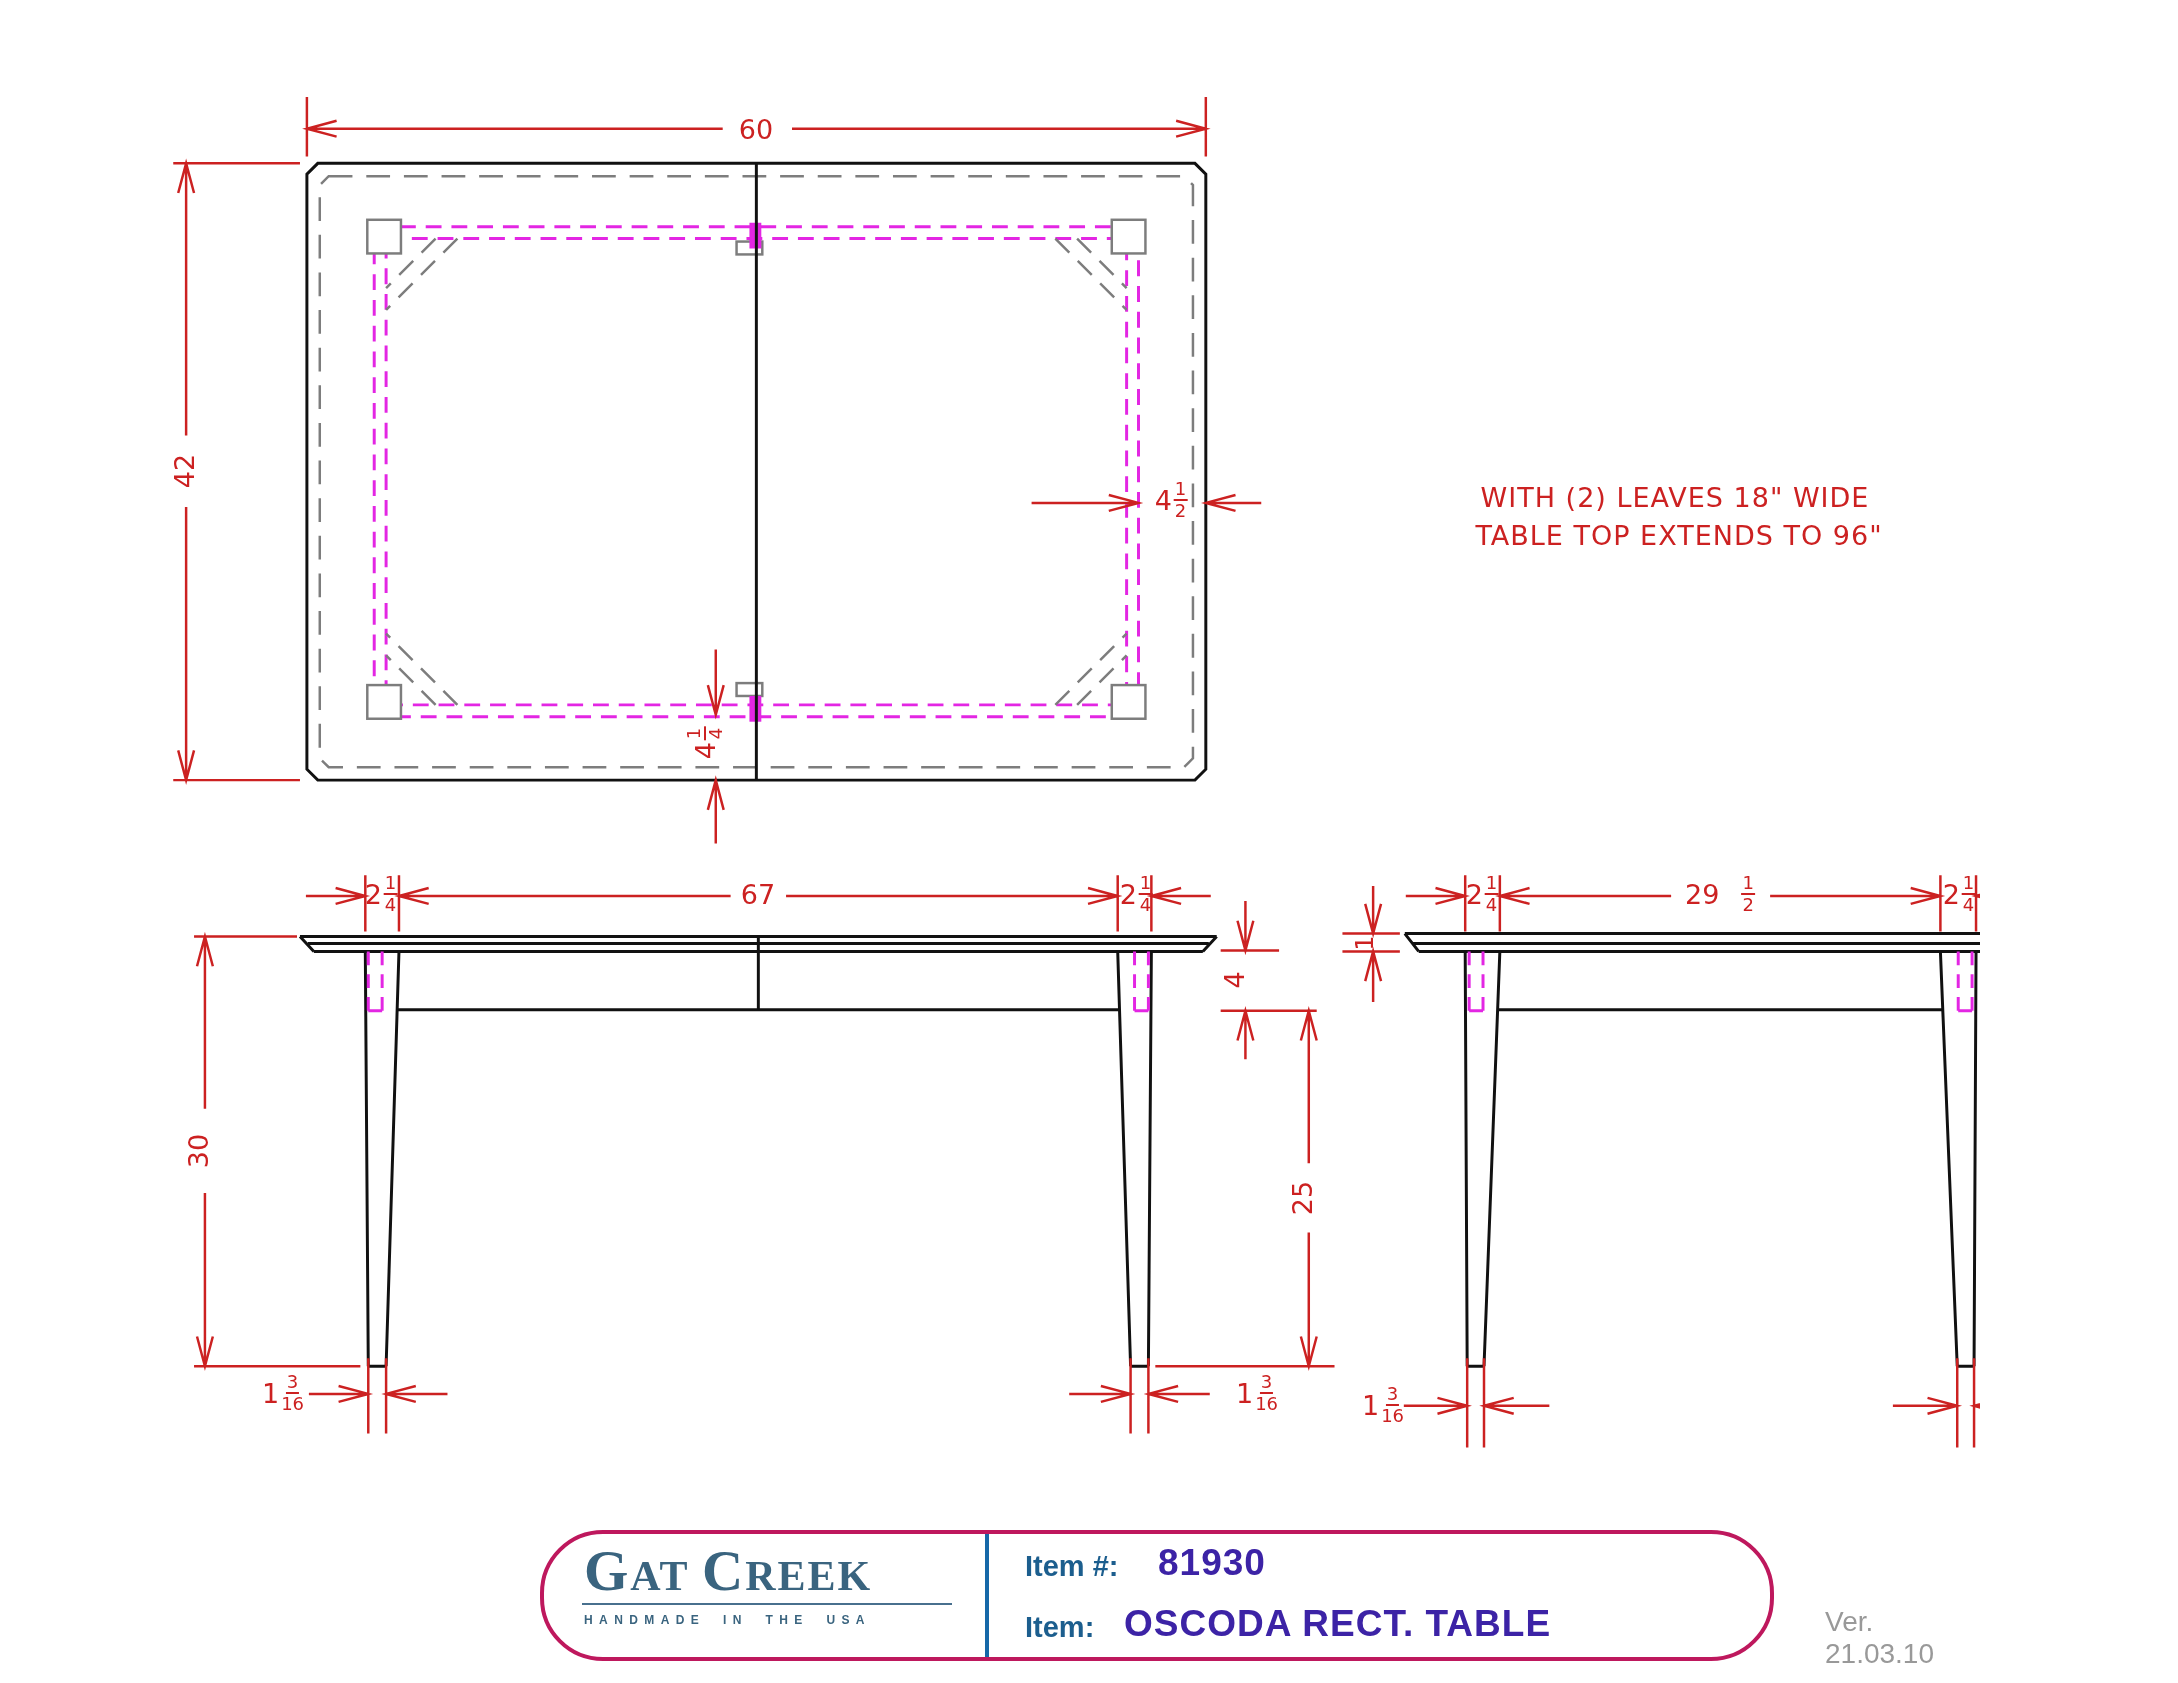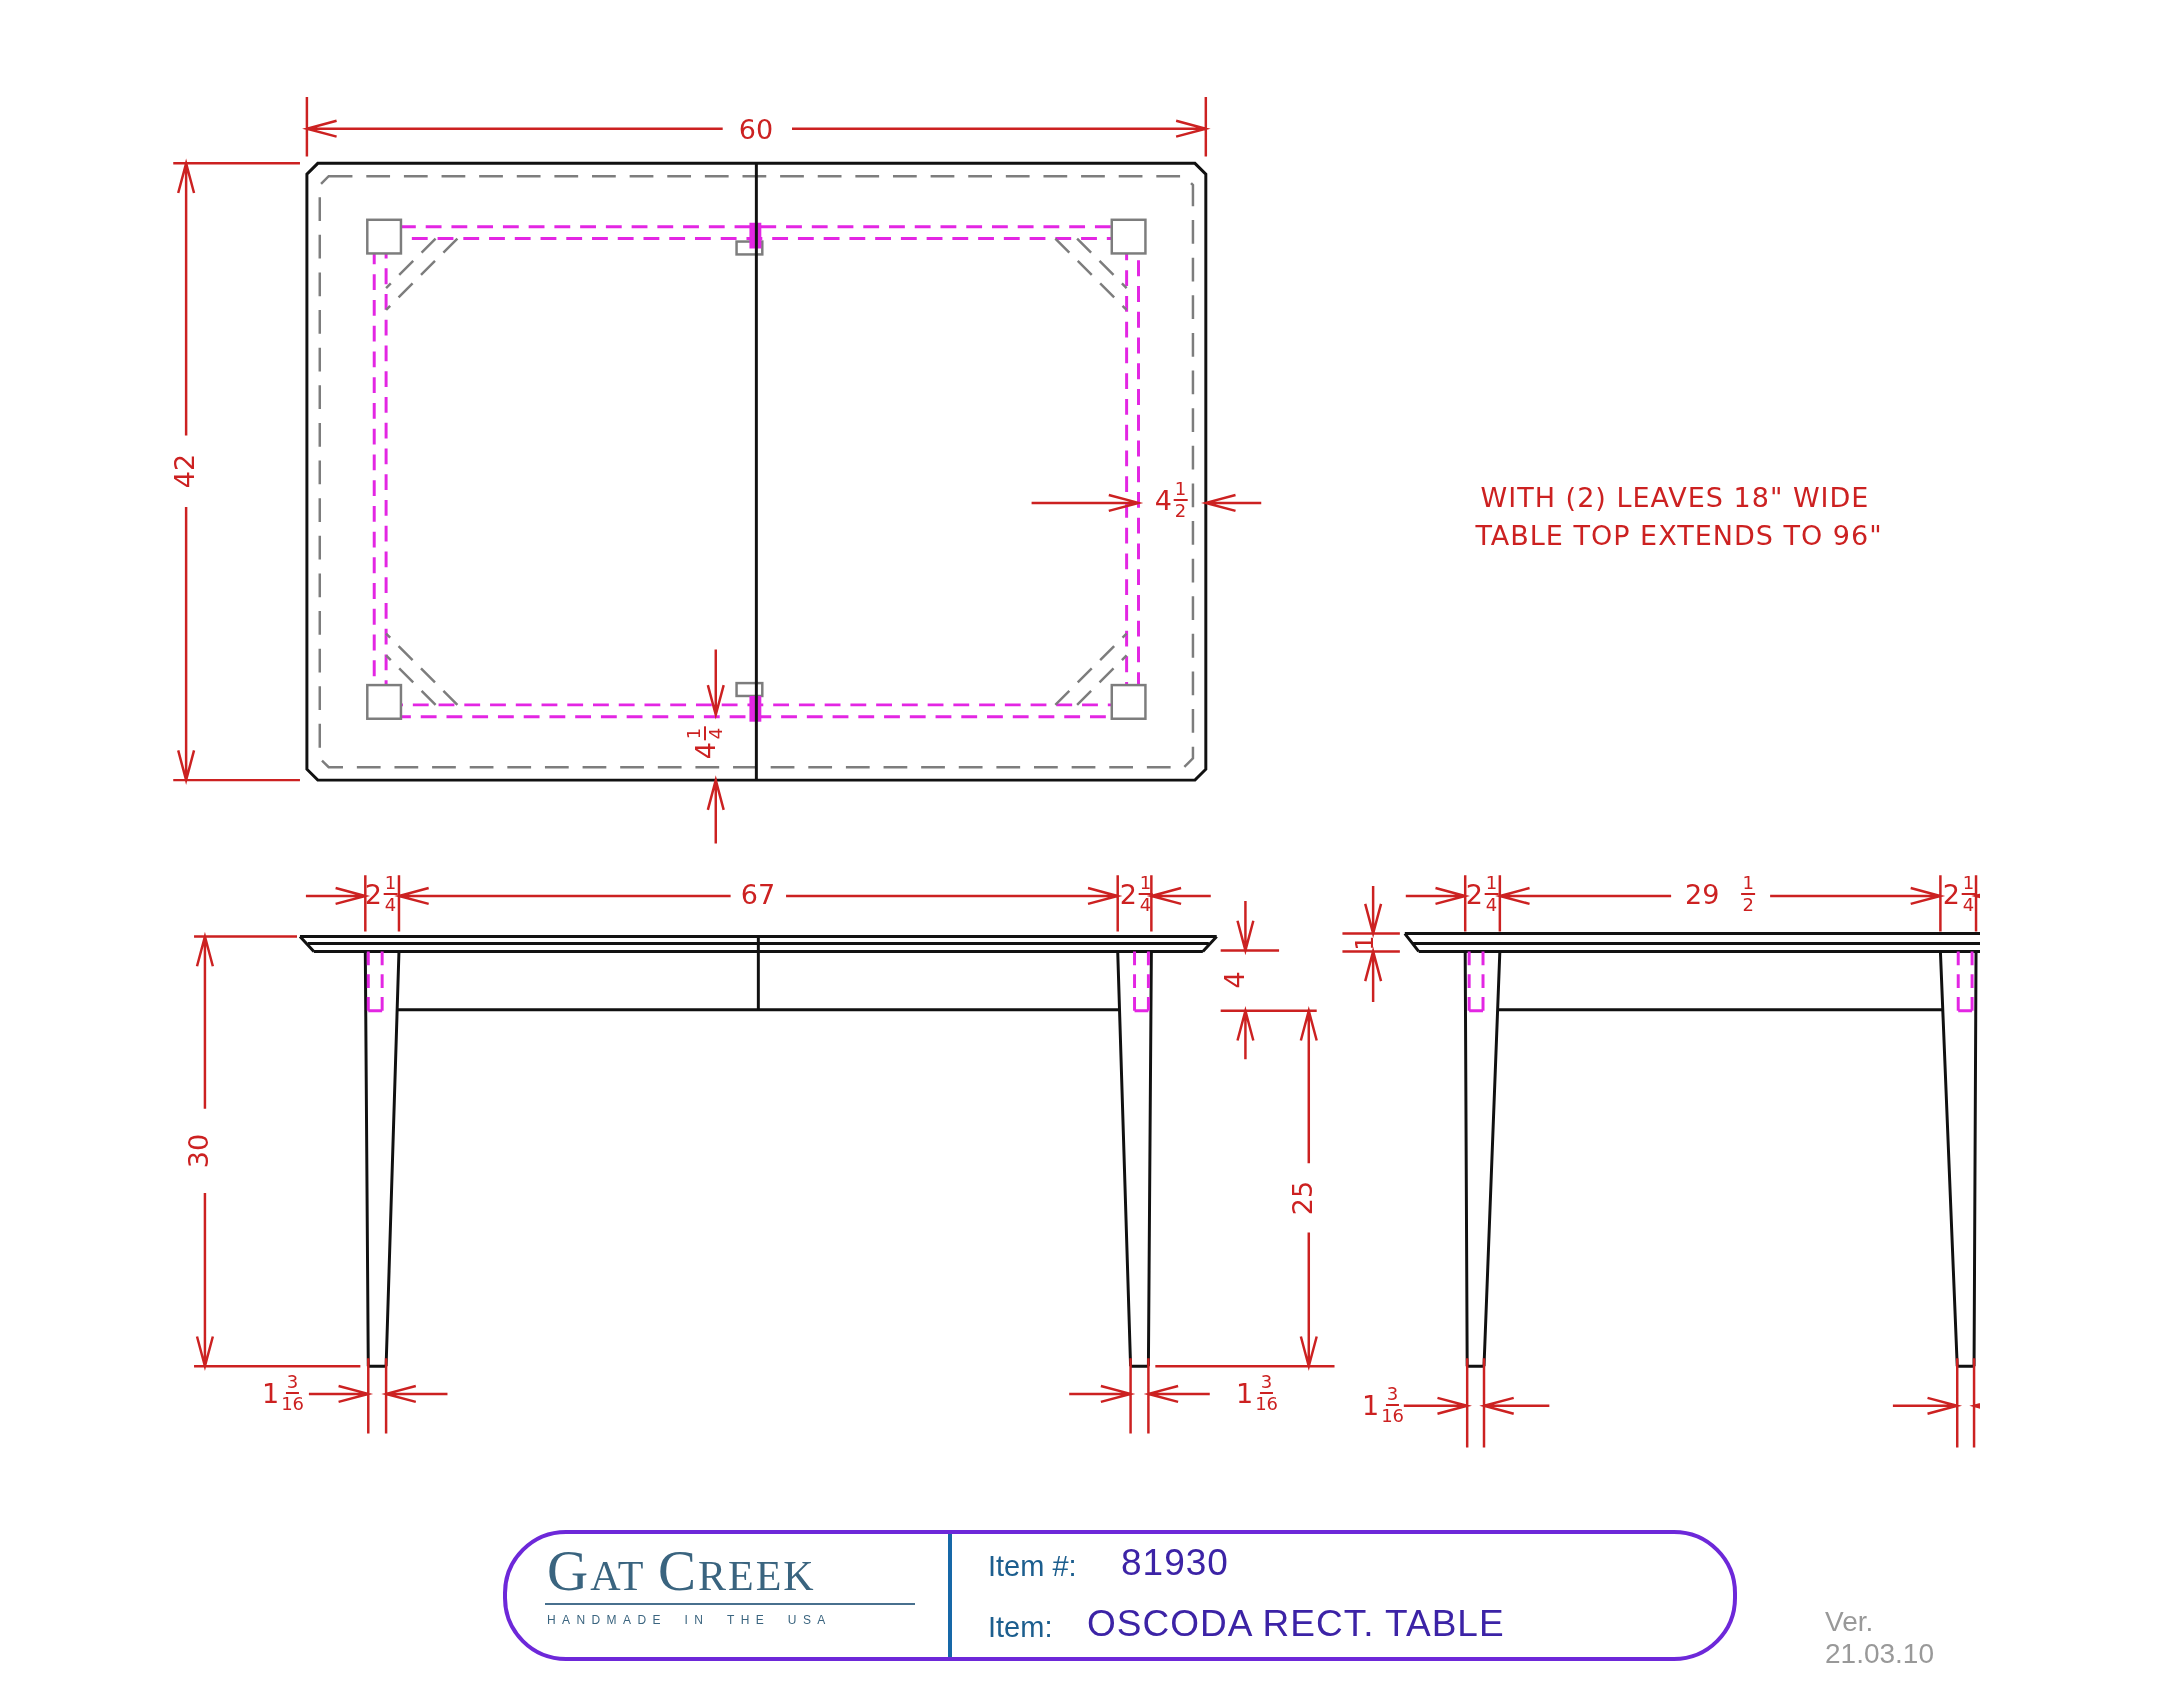--- a/index.html
+++ b/index.html
@@ -10,22 +10,22 @@
        white-space:nowrap;display:inline-flex;align-items:center;line-height:1;}
   .rot{transform:translate(-50%,-50%) rotate(-90deg);}
   .frac{display:inline-flex;flex-direction:column;align-items:center;font-size:18px;
         line-height:1.0;margin-left:2px;}
   .frac .num{border-bottom:2px solid #cc2121;padding:0 1px 1px 1px;}
   .frac .den{padding-top:1px;}
   .note-line{position:absolute;transform:translate(-50%,-50%);color:#cc2121;font-size:27px;
        letter-spacing:1px;white-space:nowrap;}
   .small1{font-size:24px;}
   
-  #titleblock{position:absolute;left:503px;top:1530px;width:1226px;height:123px;
-      border:4px solid #6d28d9;border-radius:63px;background:#ffffff;}
+  #titleblock{position:absolute;left:540px;top:1530px;width:1226px;height:123px;
+      border:4px solid #be185d;border-radius:63px;background:#ffffff;font-weight:bold;}
   #tb-divider{position:absolute;left:441px;top:0;bottom:0;width:4px;background:#1668a8;}
   .brand{position:absolute;left:40px;top:4px;font-family:"Liberation Serif",serif;
       color:#3a647f;font-size:42px;letter-spacing:2px;white-space:nowrap;}
   .brand-word{display:inline-block;}
   .brand-word::first-letter{font-size:57px;}
   #brand-rule{position:absolute;left:38px;top:69px;width:370px;height:2px;background:#48708e;}
   .tagline{position:absolute;left:40px;top:79px;color:#3a647f;font-size:12px;
       letter-spacing:6.4px;word-spacing:8px;white-space:nowrap;font-family:"Liberation Sans",sans-serif;}
   .tb-label{position:absolute;color:#1c5e8e;font-size:29px;font-family:"Liberation Sans",sans-serif;}
   .tb-value{position:absolute;color:#3c23a6;font-size:37px;letter-spacing:1px;

